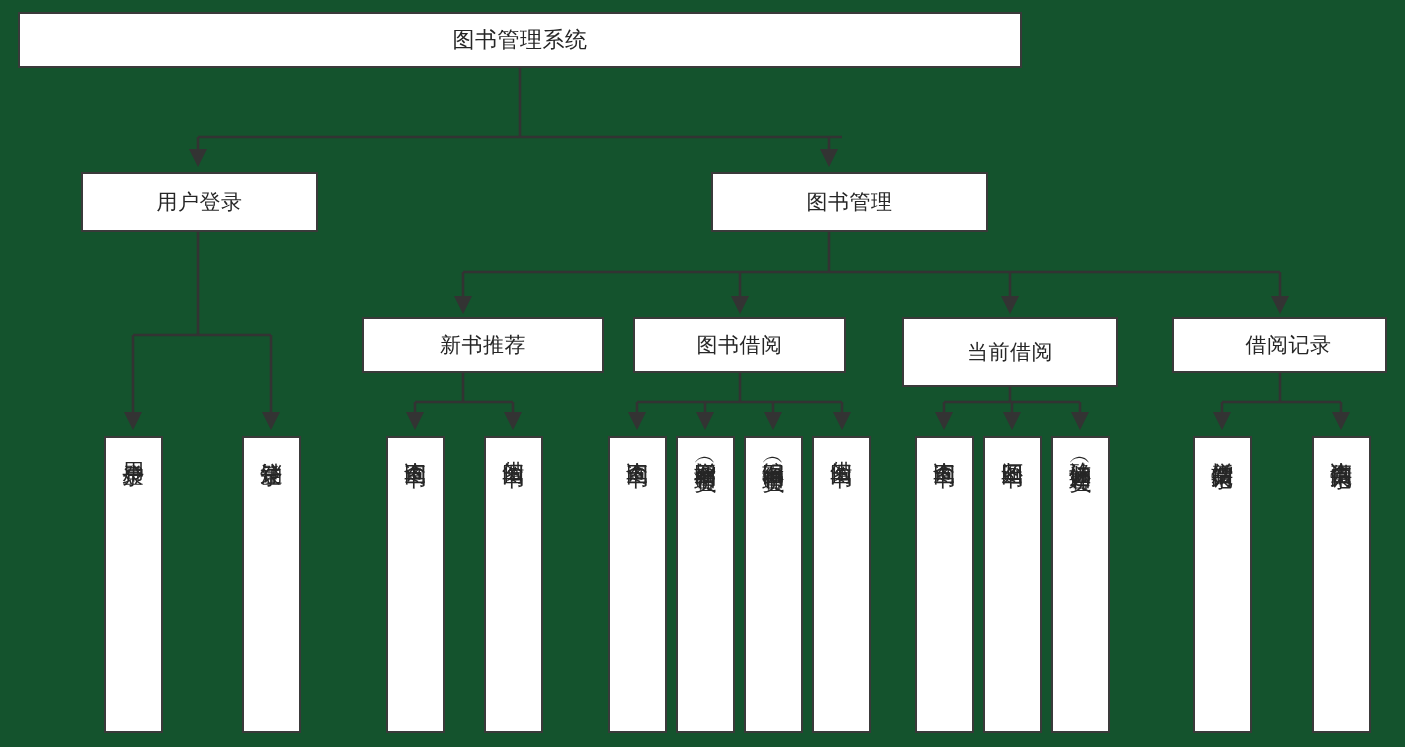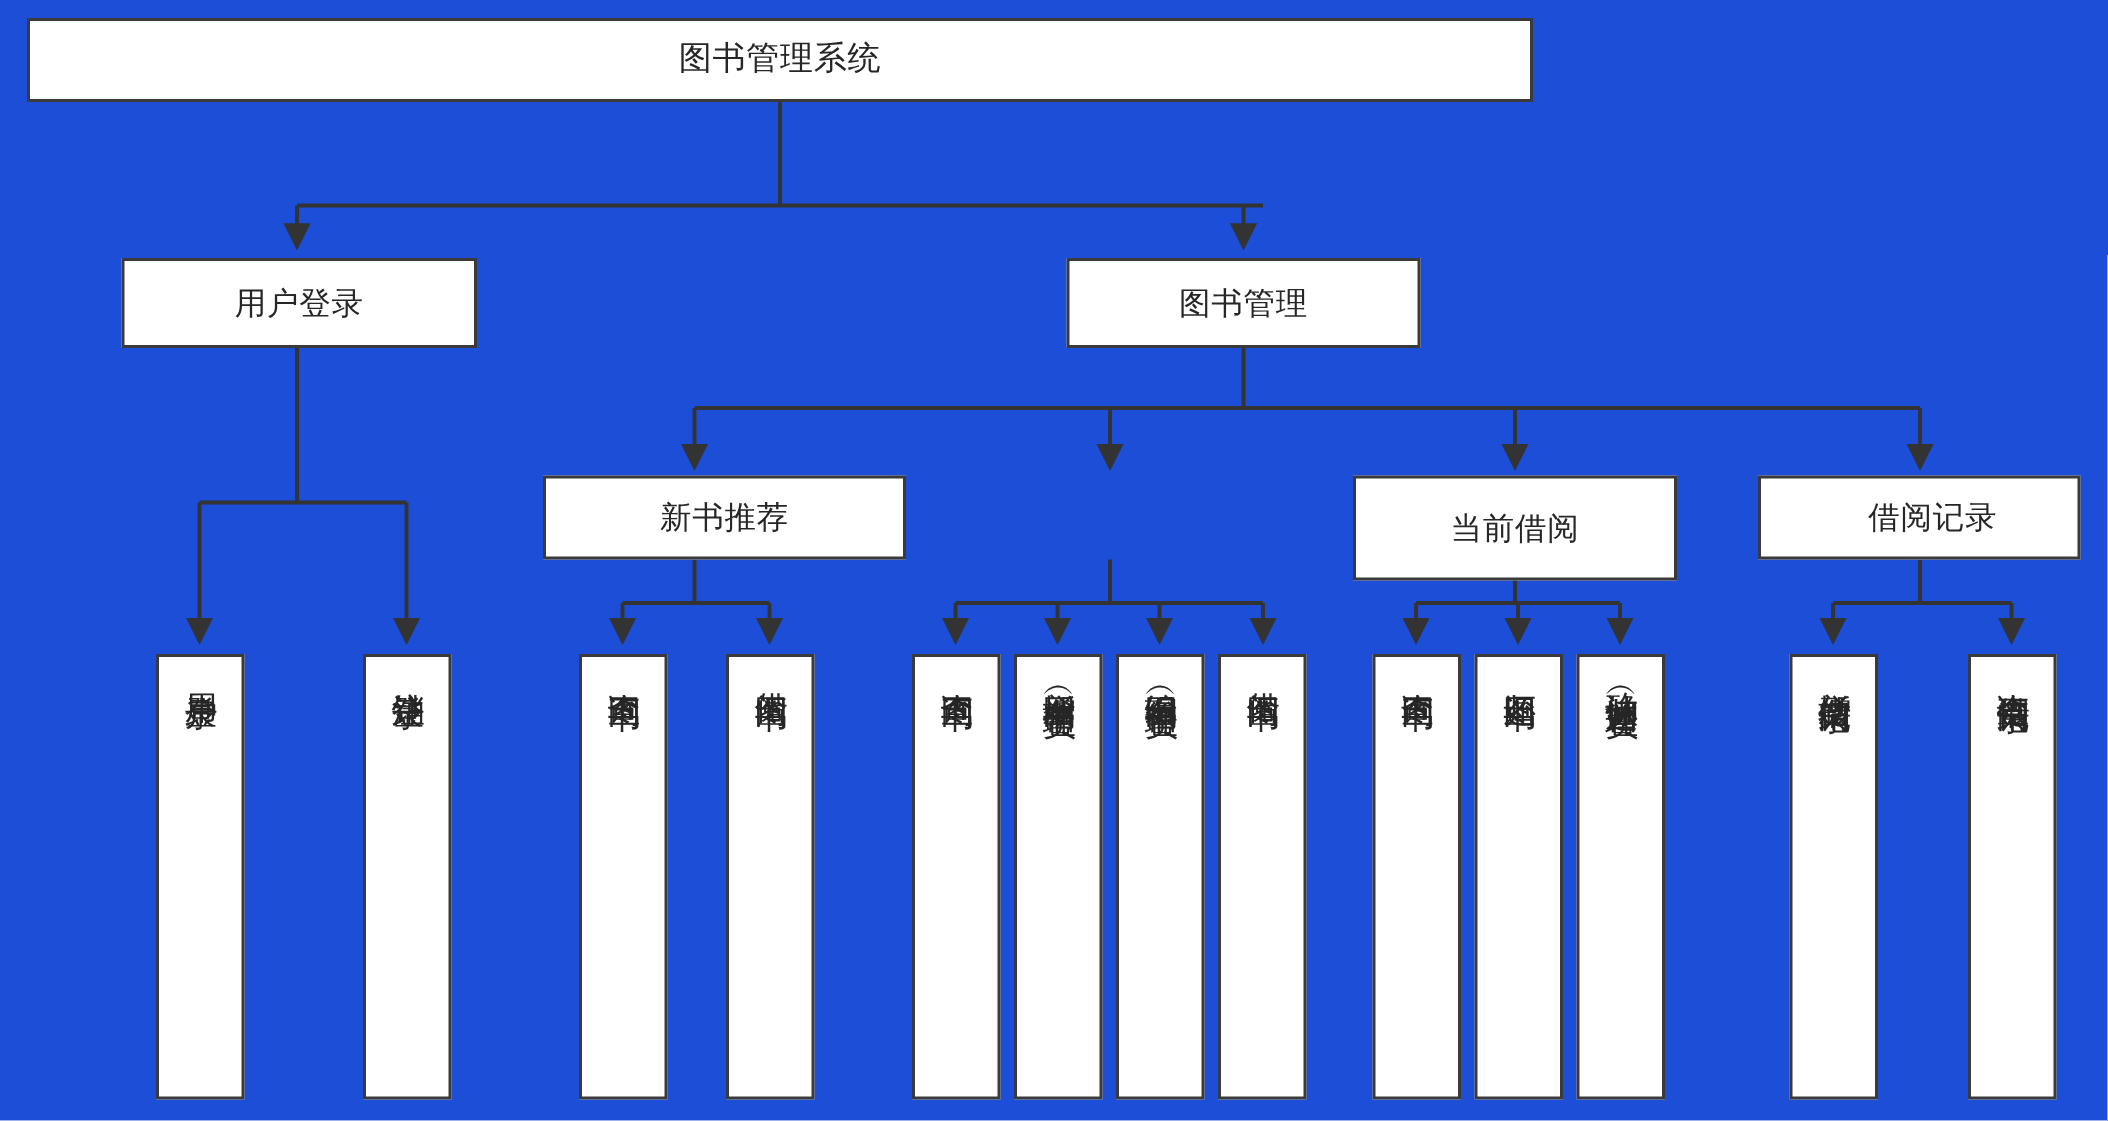--- a/index.html
+++ b/index.html
@@ -7,21 +7,21 @@
     padding: 0;
     background: #ffffff;
   }
   body {
     font-family: "DejaVu Sans", "Liberation Sans", sans-serif;
   }
   #canvas {
     position: relative;
     width: 1405px;
     height: 747px;
-    background: #1d4ed8;
+    background: #14532d;
     overflow: hidden;
   }
   svg.links {
     position: absolute;
     left: 0;
     top: 0;
     width: 1405px;
     height: 747px;
     pointer-events: none;
   }
@@ -126,27 +126,30 @@
     </g>
   </svg>
 
   <div class="node root horiz" style="left:18px; top:12px; width:1004px; height:56px;">
     <span class="lbl">图书管理系统</span>
   </div>
 
   <div class="node horiz" style="left:81px; top:172px; width:237px; height:60px;">
     <span class="lbl">用户登录</span>
   </div>
-  <div class="node horiz" style="left:711px; top:172px; width:236px; height:60px;">
+  <div class="node horiz" style="left:711px; top:172px; width:277px; height:60px;">
     <span class="lbl">图书管理</span>
   </div>
 
   <div class="node horiz" style="left:362px; top:317px; width:242px; height:56px;">
     <span class="lbl">新书推荐</span>
   </div>
+  <div class="node horiz" style="left:633px; top:317px; width:213px; height:56px;">
+    <span class="lbl">图书借阅</span>
+  </div>
   <div class="node horiz" style="left:902px; top:317px; width:216px; height:70px;">
     <span class="lbl">当前借阅</span>
   </div>
   <div class="node horiz" style="left:1172px; top:317px; width:215px; height:56px;padding-left:18px;">
     <span class="lbl">借阅记录</span>
   </div>
 
   <div class="node vert" style="left:104px; top:436px; width:59px; height:297px;">
     <span class="lbl">用户登录</span>
   </div>

